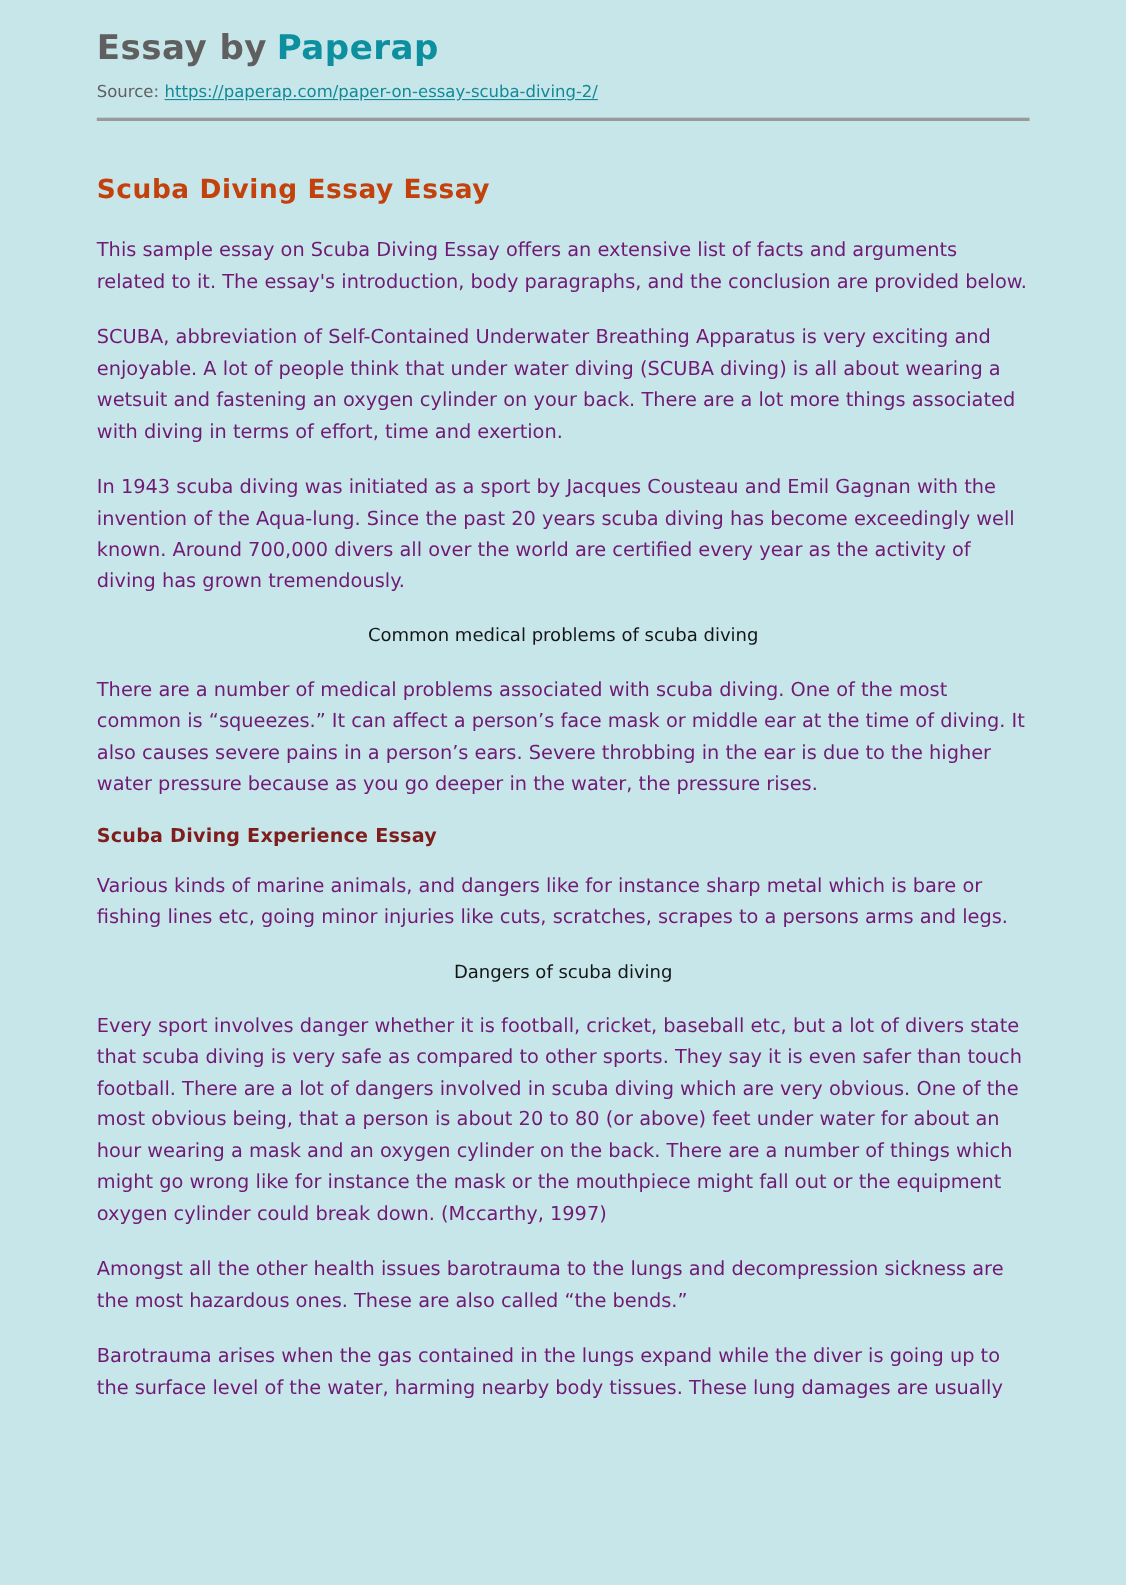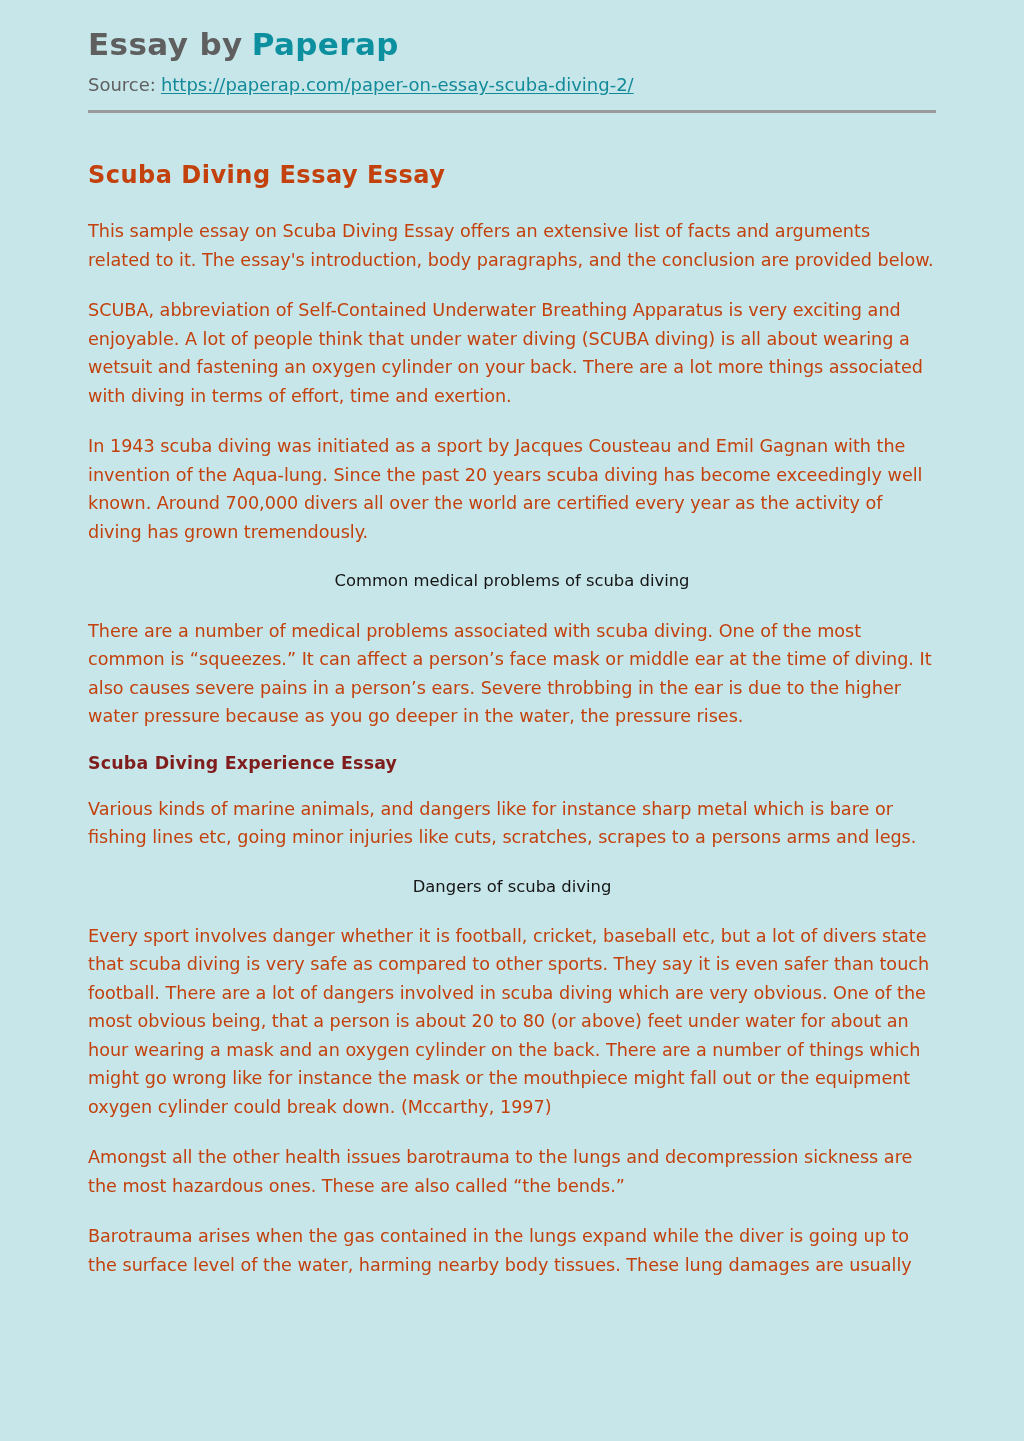--- a/index.html
+++ b/index.html
@@ -34,21 +34,21 @@
   }
   .brand-essay-by {
     color: #5f5f5f;
   }
   .brand-name {
     color: #0c8f9e;
     margin-left: 9px;
   }
   .source-line {
     margin-top: 11px;
-    font-size: 18px;
+    font-size: 15px;
     color: #5f5f5f;
     white-space: nowrap;
   }
   .source-label {
     color: #5f5f5f;
   }
   .source-url {
     color: #128a99;
     text-decoration: underline;
     text-underline-offset: 2px;
@@ -71,21 +71,21 @@
     font-size: 24px;
     font-weight: bold;
     color: #c2410c;
     letter-spacing: 0.5px;
     margin: 0 0 28px 0;
     line-height: 1.2;
   }
   .para {
     font-size: 17.6px;
     line-height: 1.62;
-    color: #c2410c;
+    color: #701a75;
     margin: 0 0 22px 0;
     max-width: 855px;
     text-align: left;
   }
   .minor-heading {
     font-size: 16.4px;
     line-height: 1.6;
     color: #151515;
     margin: 0 0 22px 0;
     max-width: 855px;

